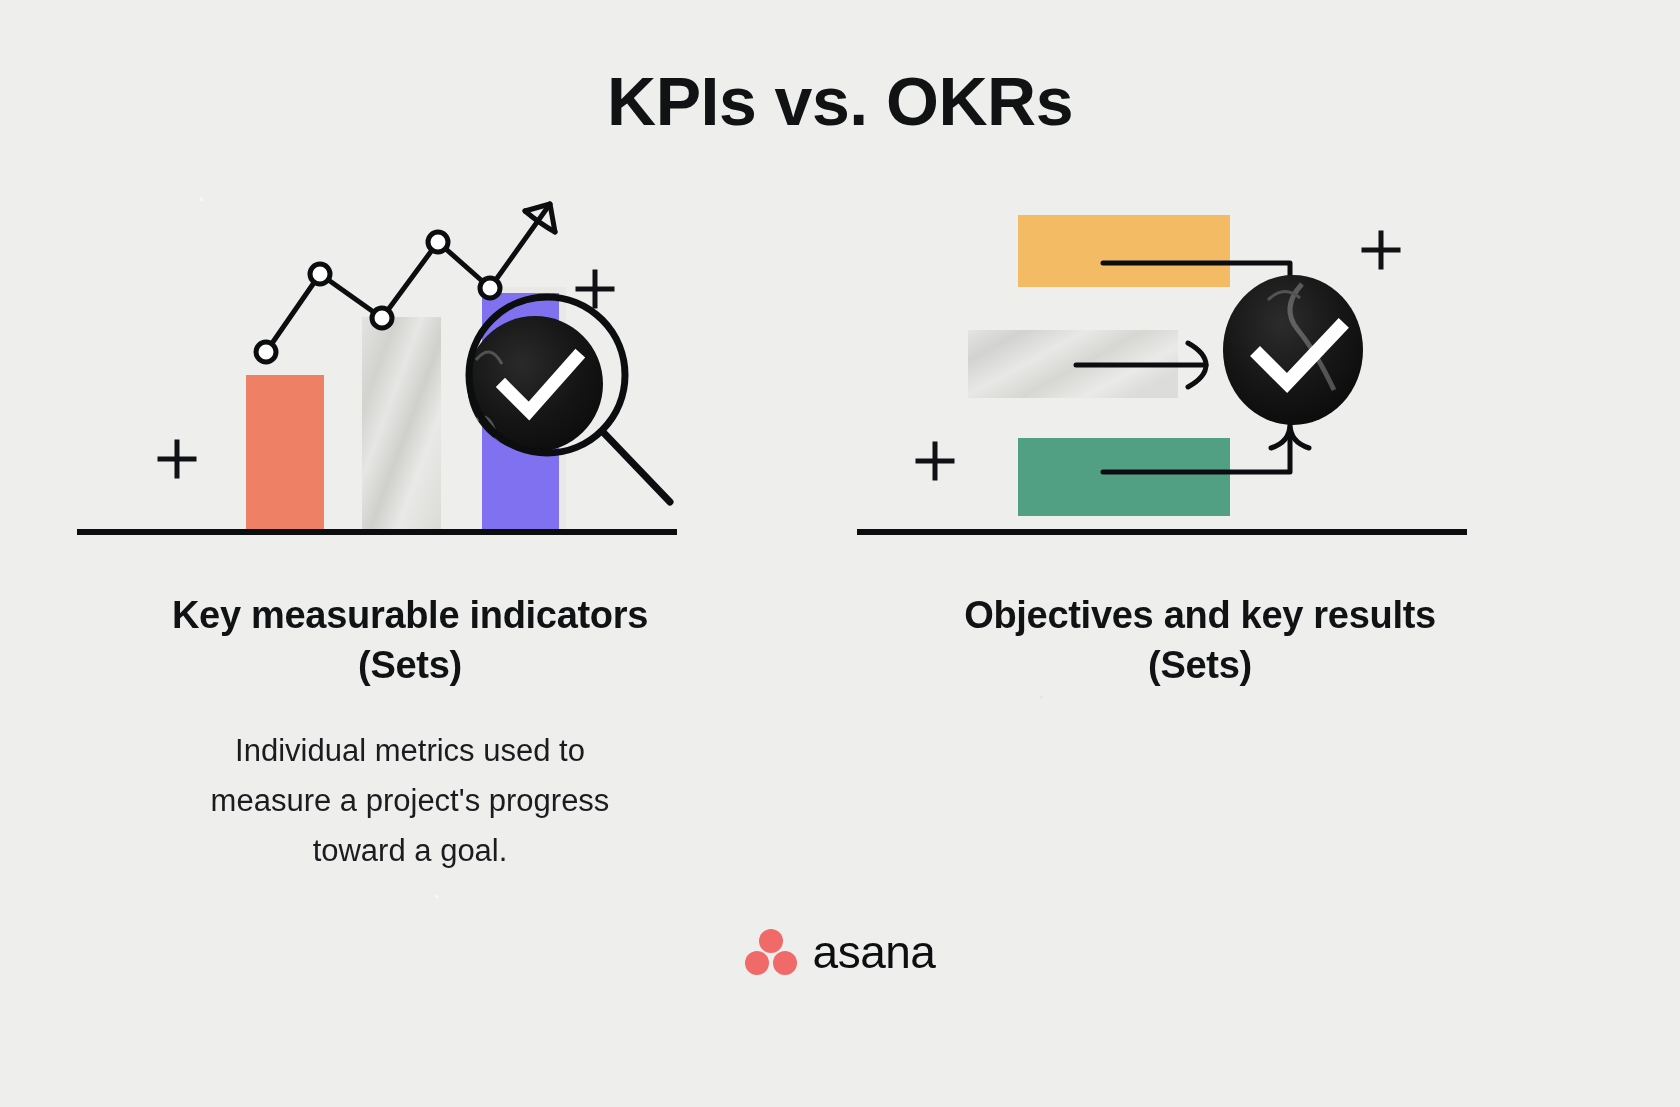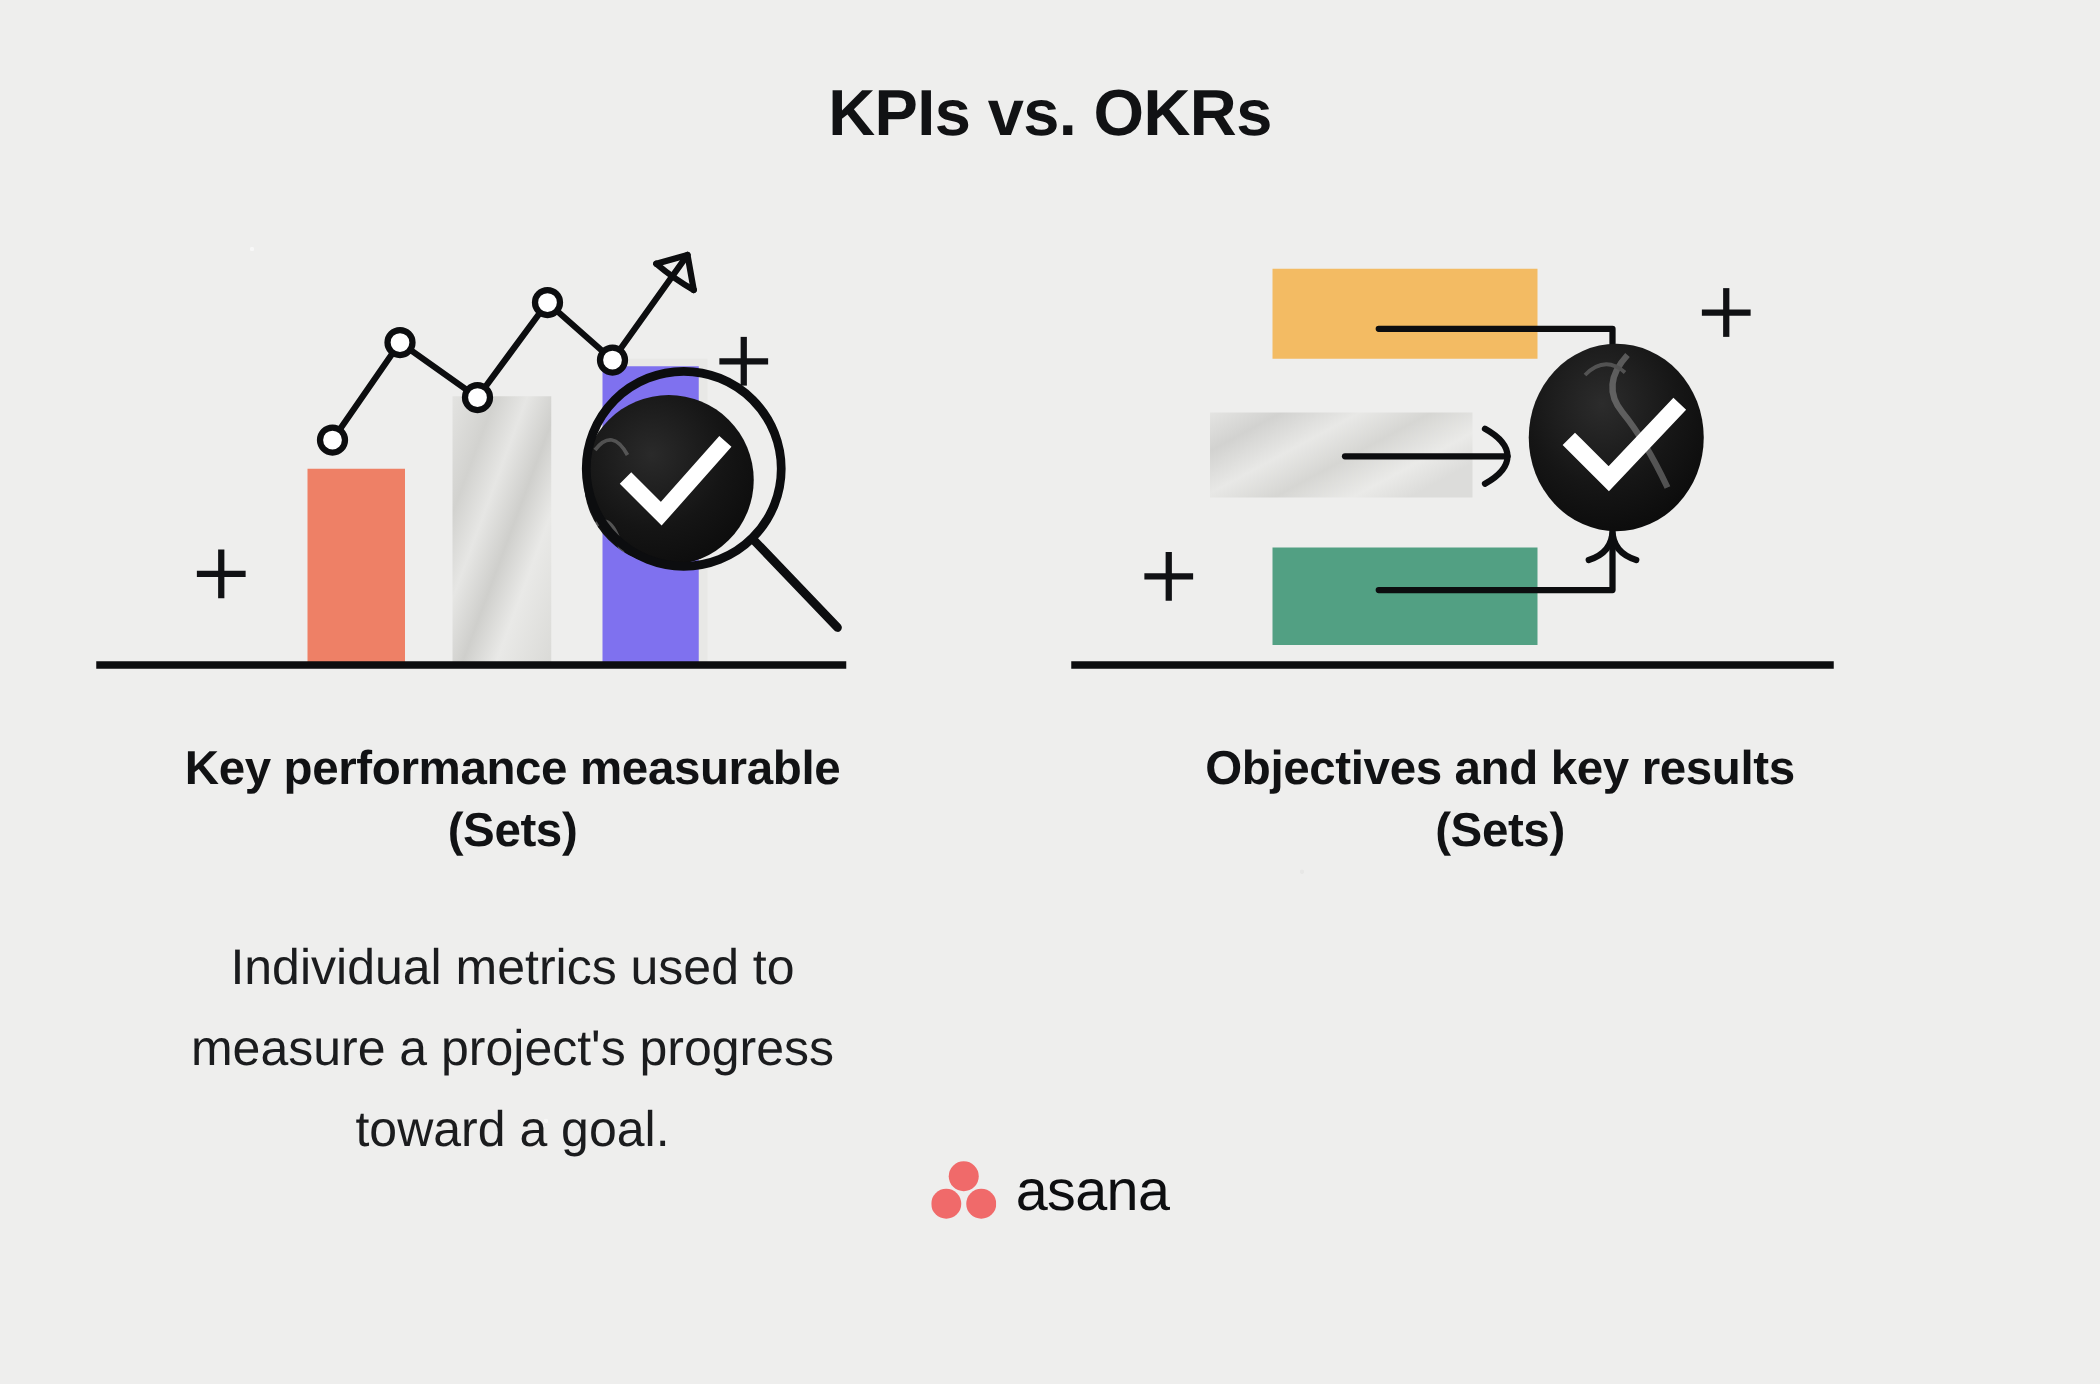--- a/index.html
+++ b/index.html
@@ -29,21 +29,21 @@
       #eeeeed;
   }
 
   
   .title {
     position: absolute;
     top: 62px;
     left: 0;
     width: 1680px;
     text-align: center;
-    font-size: 52px;
+    font-size: 68px;
     font-weight: 700;
     letter-spacing: -0.5px;
     line-height: 1.15;
     color: #111214;
   }
 
   
   .col {
     position: absolute;
     top: 180px;
@@ -72,25 +72,24 @@
     color: #111214;
   }
   .heading-left  { left: 60px;  }
   .heading-right { left: 850px; }
 
   .desc {
     position: absolute;
     width: 700px;
     top: 726px;
     text-align: center;
-    font-size: 40px;
+    font-size: 31px;
     font-weight: 400;
     line-height: 1.62;
     color: #1b1c1e;
-    margin-top: 16px;
   }
   .desc-left  { left: 60px;  }
   .desc-right { left: 850px; }
 
   
   .logo {
     position: absolute;
     left: 0;
     top: 928px;
     width: 1680px;
@@ -244,21 +243,21 @@
           </g>
           <path d="M410,176 L437,203 L489,148" fill="none" stroke="#ffffff" stroke-width="14" stroke-linecap="square" stroke-linejoin="miter"></path>
         </g>
 
         <line x1="10" y1="352" x2="614" y2="352" stroke="#0c0d0f" stroke-width="6" stroke-linecap="square"></line>
       </svg>
     </div>
   </div>
 
   <div class="heading heading-left">
-    <div>Key performance measurable</div>
+    <div>Key measurable indicators</div>
     <div>(Sets)</div>
   </div>
   <div class="heading heading-right">
     <div>Objectives and key results</div>
     <div>(Sets)</div>
   </div>
 
   <div class="desc desc-left">
     <div>Individual metrics used to</div>
     <div>measure a project's progress</div>

